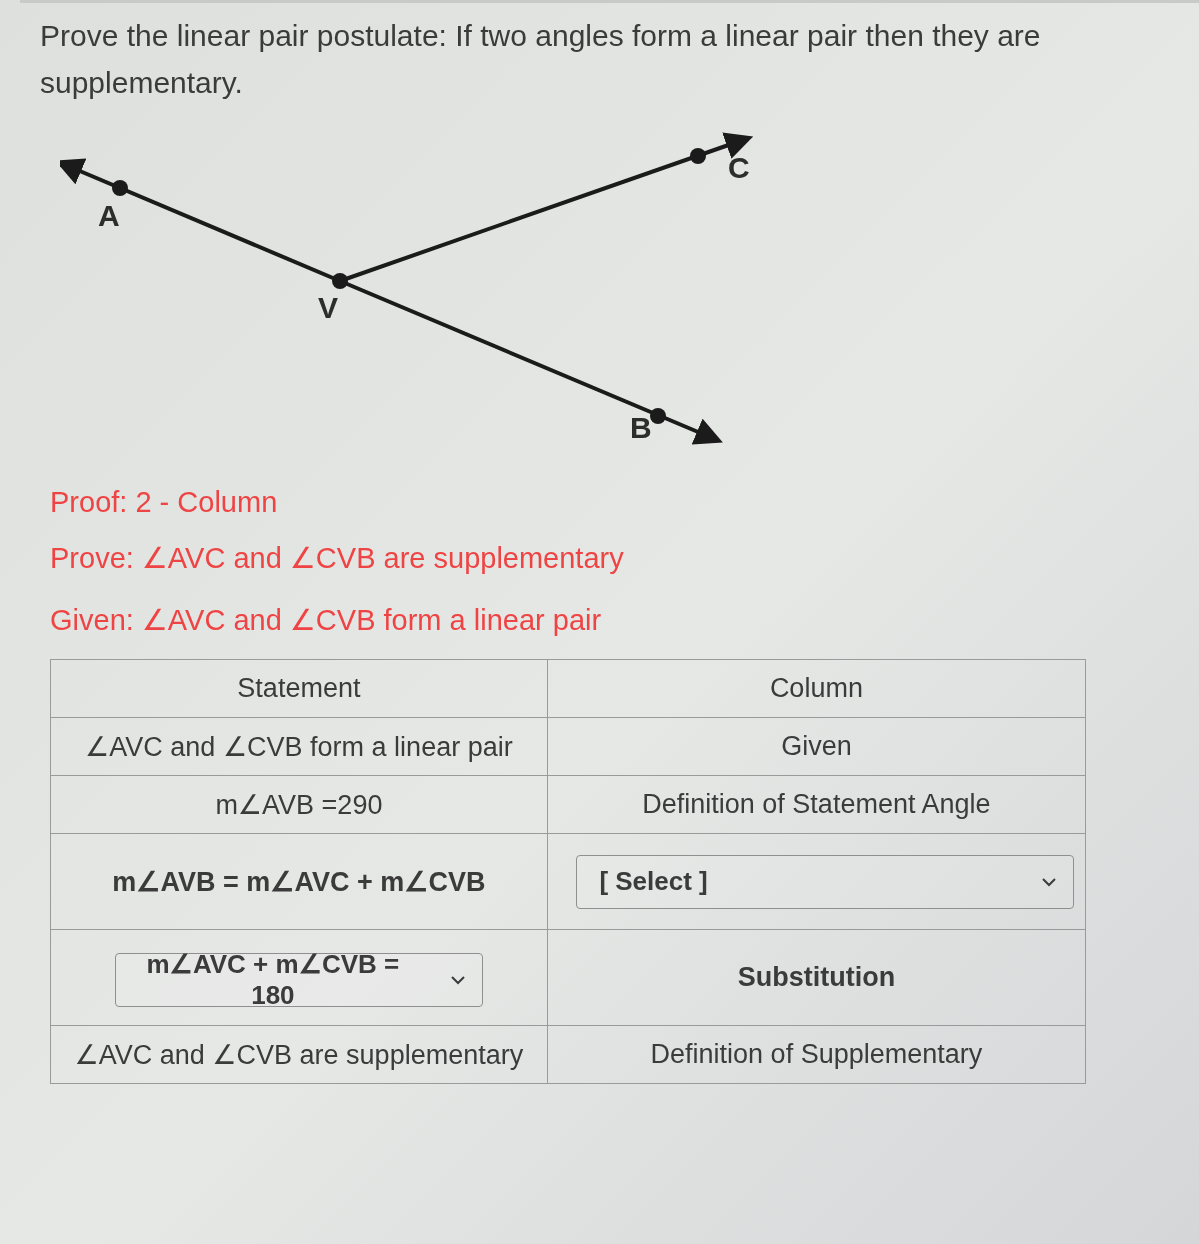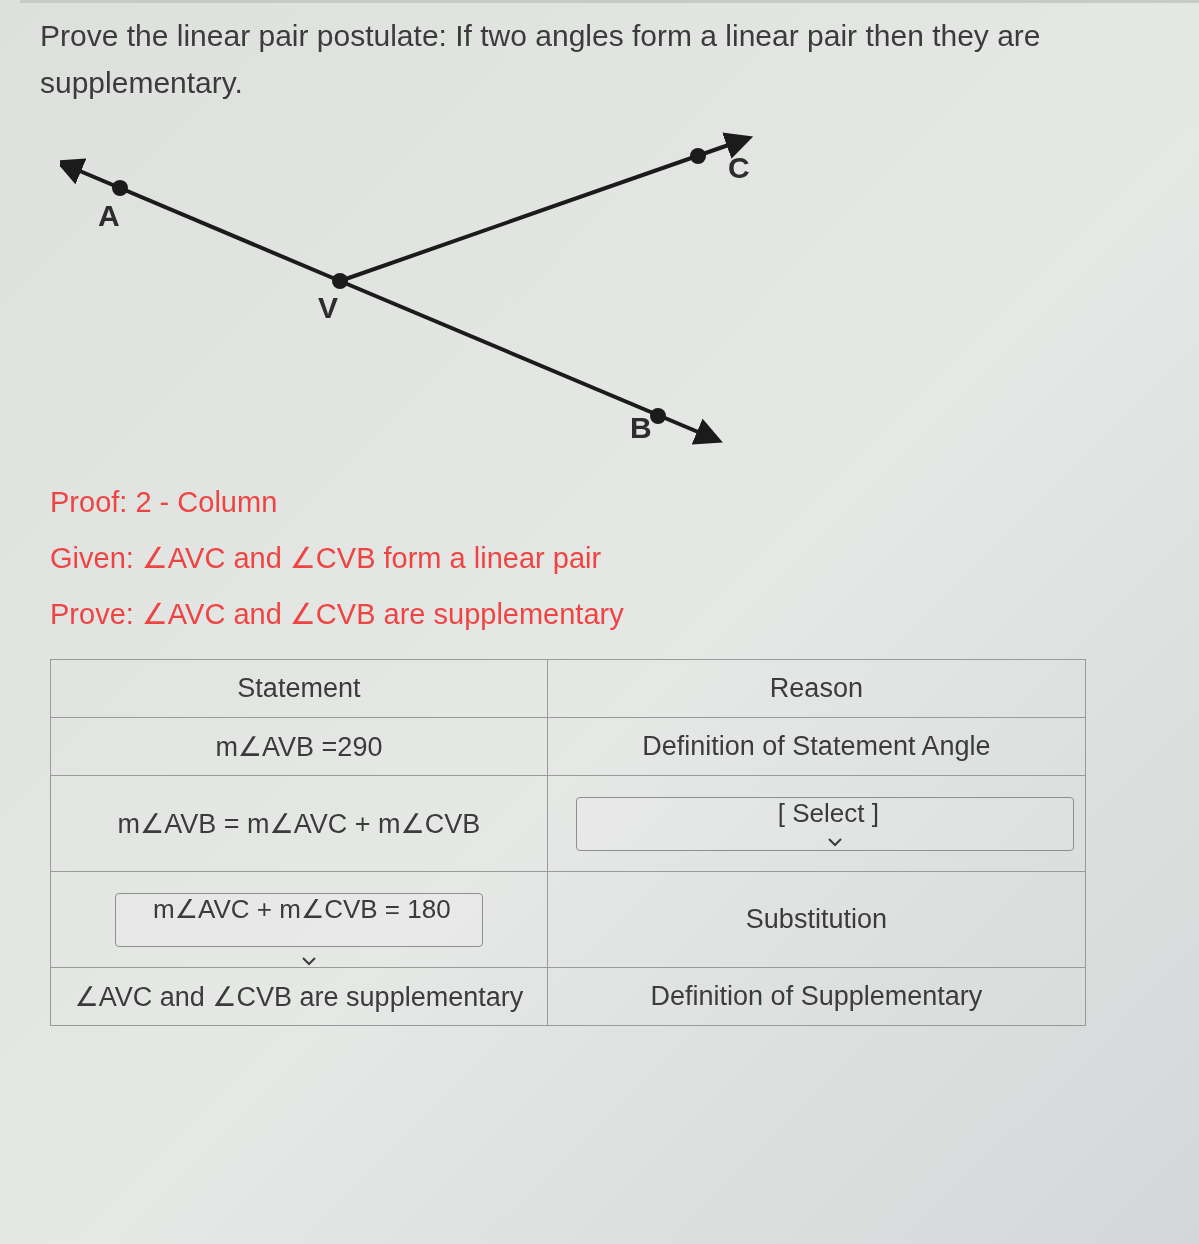--- a/index.html
+++ b/index.html
@@ -49,36 +49,36 @@
   table.proof th {
     font-weight: 400;
     height: 58px;
   }
   table.proof td {
     height: 58px;
     padding: 6px 10px;
   }
   table.proof td.tall {
     height: 96px;
+    font-weight: bold;
   }
   .col-stmt { width: 48%; }
   .col-reason { width: 52%; }
   .select-box {
     display: inline-flex;
     align-items: center;
     justify-content: space-between;
     border: 1px solid #8f8f8f;
     border-radius: 4px;
     height: 54px;
     padding: 0 16px 0 22px;
     background: rgba(255,255,255,0.08);
     font-size: 26px;
     color: #3b3b3b;
     cursor: pointer;
-    flex-direction: column;
   }
   .select-box.wide {
     width: 498px;
     margin-left: 18px;
   }
   .select-box.narrow {
     width: 368px;
     gap: 28px;
   }
   .select-box .chev {
@@ -124,35 +124,39 @@
     <circle cx="598" cy="300" r="8" fill="#1b1b1b"></circle>
     <circle cx="638" cy="40" r="8" fill="#1b1b1b"></circle>
 
     <text class="dlabel" x="38" y="110">A</text>
     <text class="dlabel" x="258" y="202">V</text>
     <text class="dlabel" x="570" y="322">B</text>
     <text class="dlabel" x="668" y="62">C</text>
   </svg>
 
   <p class="subhead">Proof: 2 - Column</p>
+  <p class="subhead" style="margin-top:10px; margin-bottom:28px">Prove: ∠AVC and ∠CVB are supplementary</p>
   <p class="subhead" style="margin-top:10px">Given: ∠AVC and ∠CVB form a linear pair</p>
-  <p class="subhead" style="margin-top:10px; margin-bottom:28px">Prove: ∠AVC and ∠CVB are supplementary</p>
 
   <table class="proof">
     <colgroup>
         <col class="col-stmt">
         <col class="col-reason">
       </colgroup>
     <thead>
       <tr>
         <th>Statement</th>
-        <th>Reason</th>
+        <th>Column</th>
       </tr>
     </thead>
     <tbody>
+      <tr>
+        <td>∠AVC and ∠CVB form a linear pair</td>
+        <td>Given</td>
+      </tr>
       <tr>
         <td>m∠AVB =290</td>
         <td>Definition of Statement Angle</td>
       </tr>
       <tr>
         <td class="tall">m∠AVB = m∠AVC + m∠CVB</td>
         <td class="tall reason-cell-left">
           <div class="select-box wide">
             <span>[ Select ]</span>
             <span class="chev">

